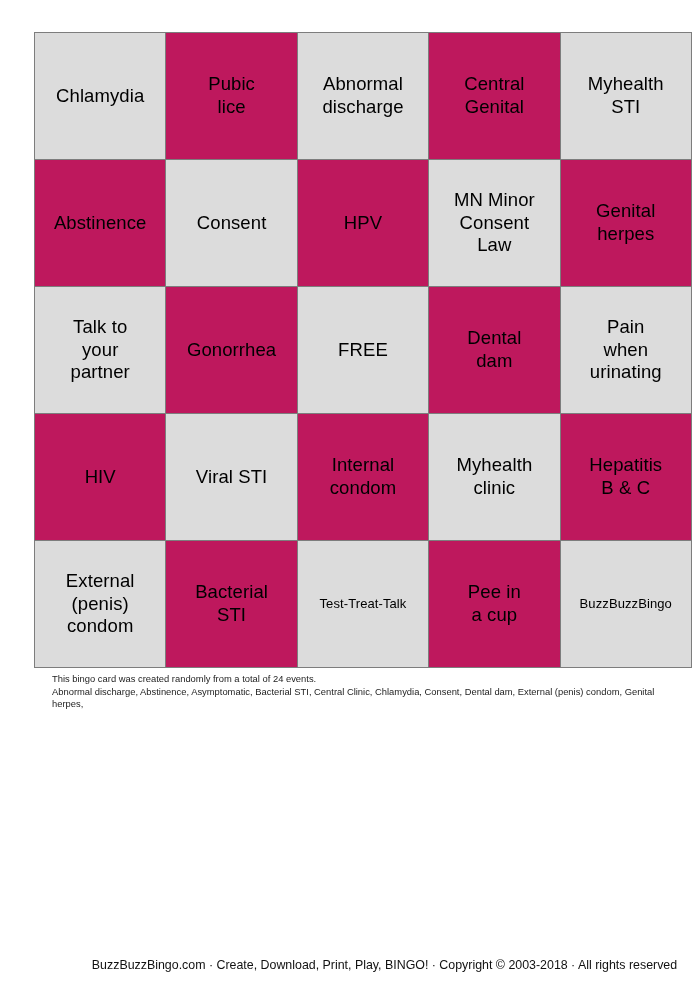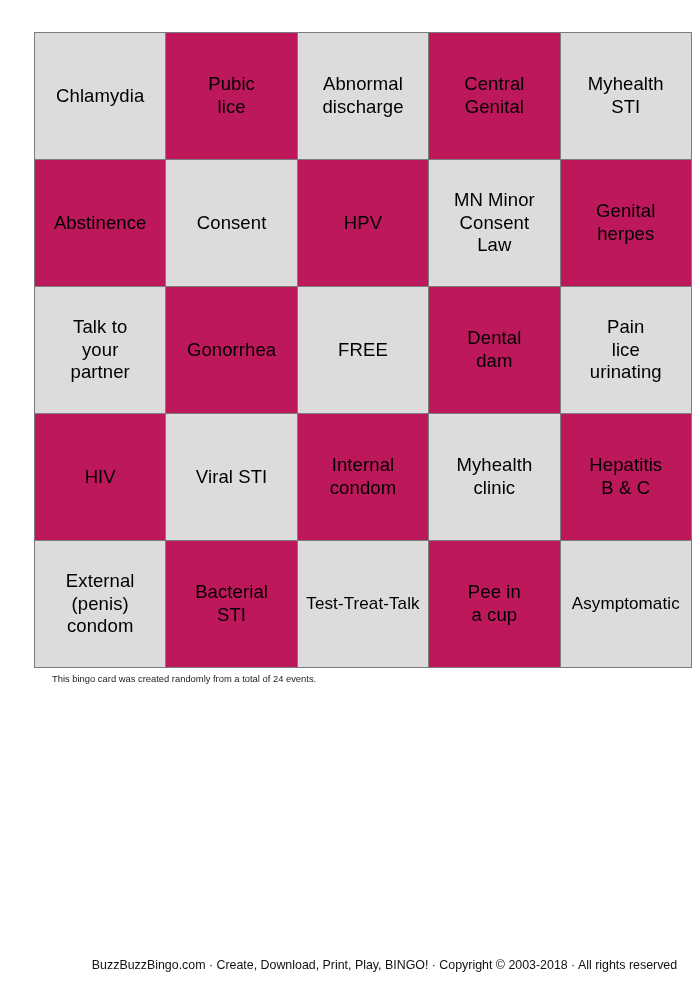--- a/index.html
+++ b/index.html
@@ -47,21 +47,21 @@
   #bingo-card td.shaded { background: #dcdcdc; }
 
   .cell-text {
     display: block;
     font-size: 18.5px;
     line-height: 1.22;
     color: #000000;
     letter-spacing: 0.1px;
     white-space: pre-line;
   }
-  .cell-text.small { font-size: 17px; }
+  .cell-text.small { font-size: 13px; }
 
   
   #footnote {
     position: absolute;
     left: 8px;
     top: 673px;
     width: 676px;
     font-size: 9.4px;
     line-height: 12.6px;
     color: #1d1d1d;
@@ -140,21 +140,21 @@
           </td>
         <td class="shaded">
             <span class="cell-text">FREE</span>
           </td>
         <td>
             <span class="cell-text">Dental
 dam</span>
           </td>
         <td class="shaded">
             <span class="cell-text">Pain
-lice
+when
 urinating</span>
           </td>
       </tr>
       <tr>
         <td>
             <span class="cell-text">HIV</span>
           </td>
         <td class="shaded">
             <span class="cell-text">Viral STI</span>
           </td>
@@ -182,27 +182,28 @@
 STI</span>
           </td>
         <td class="shaded">
             <span class="cell-text small">Test-Treat-Talk</span>
           </td>
         <td>
             <span class="cell-text">Pee in
 a cup</span>
           </td>
         <td class="shaded">
-            <span class="cell-text small">Asymptomatic</span>
+            <span class="cell-text small">BuzzBuzzBingo</span>
           </td>
       </tr>
     </tbody>
   </table>
 
   <div id="footnote">
     <span class="fn-line">This bingo card was created randomly from a total of 24 events.</span>
+    <span class="fn-line">Abnormal discharge, Abstinence, Asymptomatic, Bacterial STI, Central Clinic, Chlamydia, Consent, Dental dam, External (penis) condom, Genital herpes,</span>
   </div>
 
   <div id="footer">
     <span>BuzzBuzzBingo.com · Create, Download, Print, Play, BINGO! · Copyright © 2003-2018 · All rights reserved</span>
   </div>
 
 </div>
 
 </body></html>

